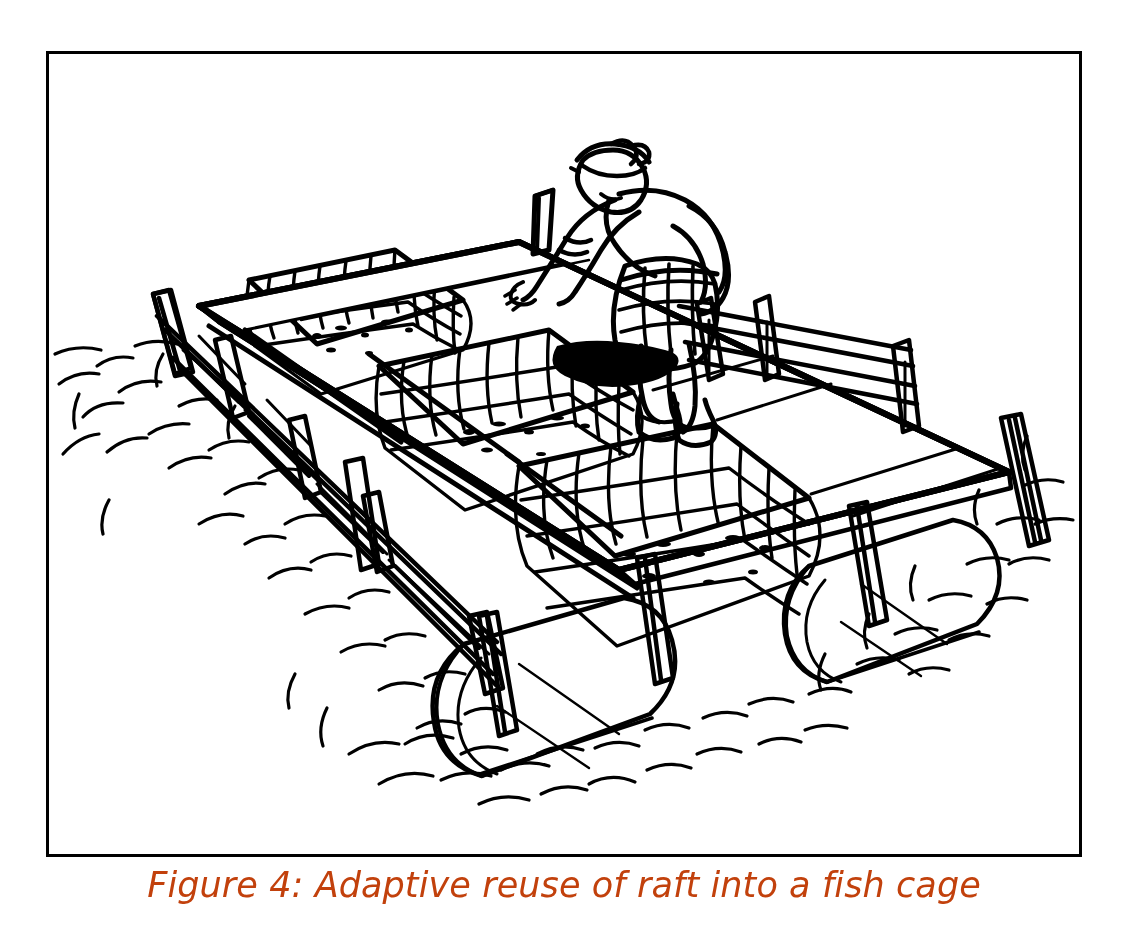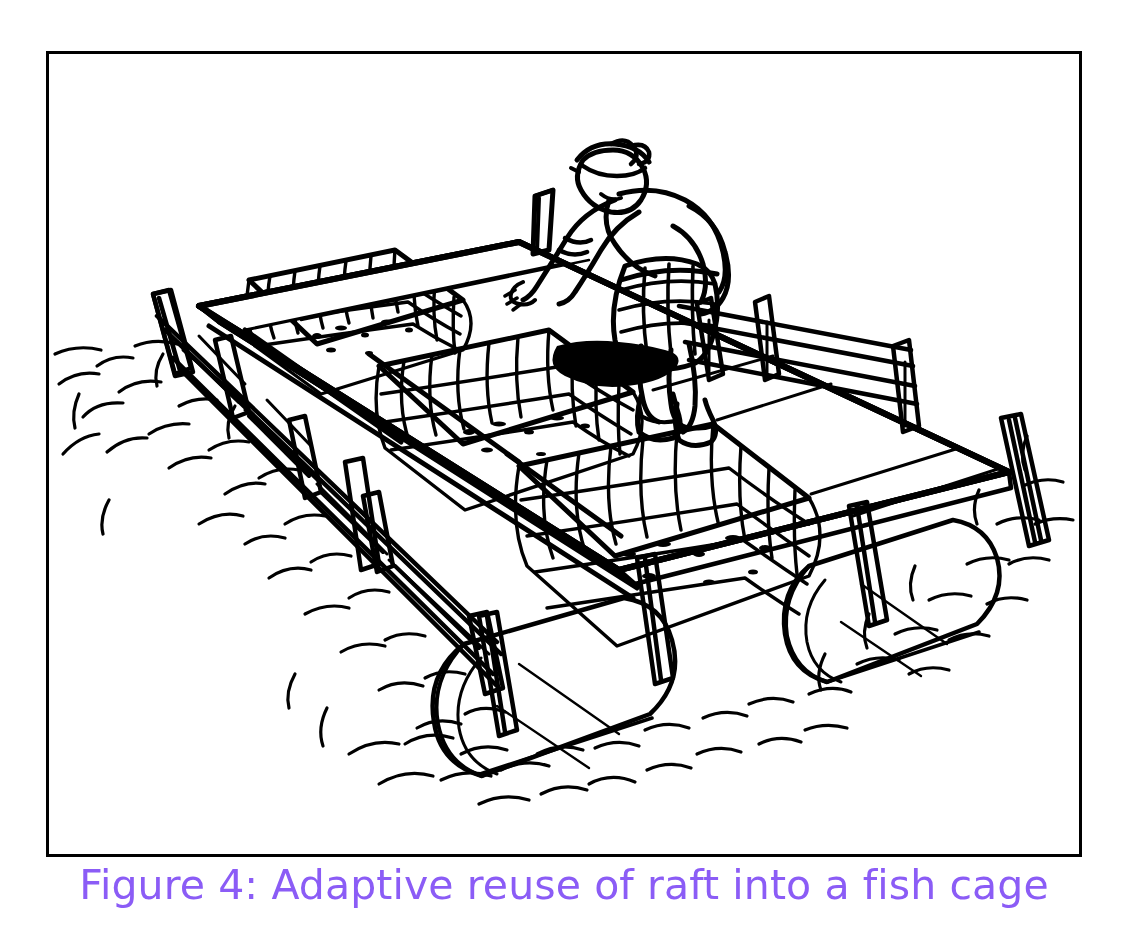--- a/index.html
+++ b/index.html
@@ -43,26 +43,27 @@
   }
   
   #figure-caption {
     position: absolute;
     left: 46px;
     top: 861px;
     width: 1036px;
     height: 52px;
     line-height: 48px;
     text-align: center;
-    font-size: 41px;
+    font-size: 35px;
     font-weight: 400;
-    color: #8b5cf6;
+    color: #c2410c;
     letter-spacing: 0.1px;
     white-space: nowrap;
     font-family: "DejaVu Sans", "Liberation Sans", sans-serif;
+    font-style: italic;
   }
   
   .ink {
     fill: none;
     stroke: #000000;
     stroke-linecap: round;
     stroke-linejoin: round;
   }
   .ink-fill {
     fill: #000000;

